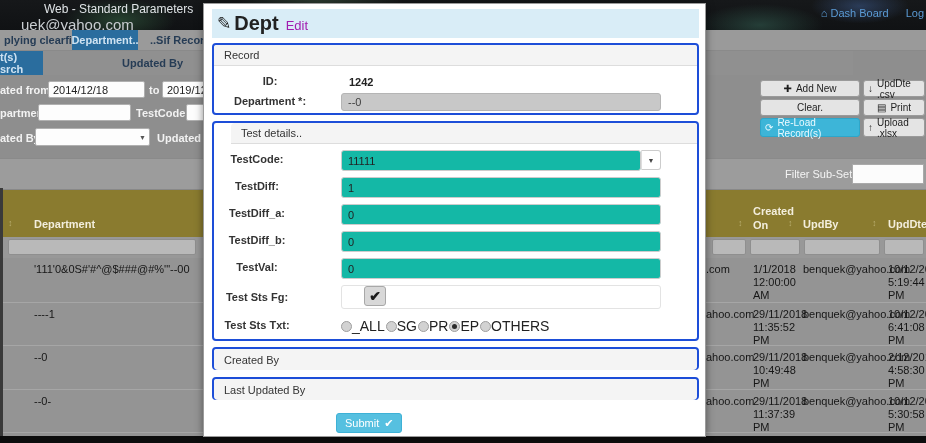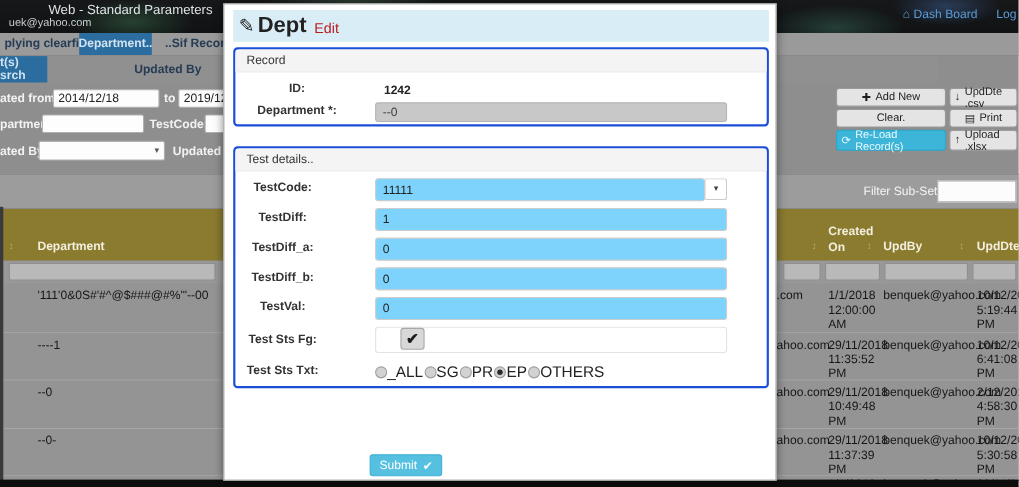--- a/index.html
+++ b/index.html
@@ -10,21 +10,21 @@
   
   #topbar { left:0; top:0; width:926px; height:30px;
     background:
       radial-gradient(ellipse 80px 30px at 120px 20px, rgba(40,70,50,.9), transparent 70%),
       radial-gradient(ellipse 120px 40px at 320px 5px, rgba(55,75,60,.8), transparent 70%),
       radial-gradient(ellipse 90px 30px at 760px 25px, rgba(45,80,70,.7), transparent 70%),
       radial-gradient(ellipse 70px 25px at 860px 6px, rgba(60,90,140,.55), transparent 70%),
       linear-gradient(#16181a,#101214);
     color:#e8e8e8; }
   #topbar .title { position:absolute; left:4px; top:2px; font-size:12px; color:#dfe3e6;margin-left:40px; }
-  #topbar .email { position:absolute; left:8px; top:16px; font-size:10px; color:#c9cdd1; }
+  #topbar .email { position:absolute; left:21px; top:16px; font-size:15px; color:#c9cdd1; }
   #topbar .navlinks { position:absolute; right:2px; top:7px; color:#5b9bd5; }
   #topbar .navlinks a { color:#5b9bd5; text-decoration:none; margin-left:14px; }
 
   .tabrow1 { left:0; top:30px; width:926px; height:21px; background:#9a9a9a; border-bottom:1px solid #8a8a8a; }
   .tabrow2 { left:0; top:51px; width:853px; height:24px; background:#909090; }
   .tab-text { position:absolute; top:4px; color:#263c55; font-weight:bold; font-size:11px; }
   .tab-active { position:absolute; top:0; height:100%; background:#2a6d9e; color:#cfe3f2; font-weight:bold;
     display:flex; align-items:center; justify-content:center; font-size:11px; }
   .flabel { position:absolute; color:#f2f2f2; font-weight:bold; font-size:11px; }
   .finput { position:absolute; background:#fdfdfd; border:1px solid #b0b0b0; border-radius:2px; height:17px;
@@ -53,32 +53,32 @@
   .leftedge { left:0; top:188px; width:3px; height:255px; background:#3a3a3a; }
   .bottombar { left:0; top:436px; width:926px; height:7px; background:#0d0d0d; }
 
   
   #modal { left:203px; top:3px; width:503px; height:434px; background:#ffffff; border:1px solid #9b9b9b;
     box-shadow:0 0 8px rgba(0,0,0,.45); }
   #modal .mheader { position:absolute; left:8px; top:5px; width:487px; height:29px; background:#d9edf7;
     display:flex; align-items:center; }
   #modal .mheader .pencil { font-size:17px; color:#1c1c1c; margin-left:5px; transform:rotate(0deg); }
   #modal .mheader .mtitle { font-size:20px; font-weight:bold; color:#222; margin-left:3px; }
-  #modal .mheader .msub { font-size:13px; color:#b91c1c; margin-left:7px; margin-top:4px; }
+  #modal .mheader .msub { font-size:13px; color:#a21caf; margin-left:7px; margin-top:4px; }
 
   .panel { position:absolute; left:8px; width:487px; border:2px solid #1d4ed8; border-radius:4px; background:#fff; }
   .panel .phead { height:21px; background:#f4f4f4; border-bottom:1px solid #ddd; border-radius:4px 4px 0 0;
     display:flex; align-items:center; padding-left:10px; color:#333; font-size:11px; }
   .panel.collapsed .phead { border-bottom:none; border-radius:4px; }
 
   .frow { position:absolute; left:0; width:100%; height:20px; }
   .frow .lab { position:absolute; right:375px; top:3px; font-weight:bold; color:#333; font-size:11px; text-align:center; width:130px; }
   .frow .val { position:absolute; left:135px; top:3px; font-weight:bold; color:#222; }
   .inpt { position:absolute; left:127px; top:0; width:320px; height:21px; border:1px solid #ccc; border-radius:3px;
-    font-size:11px; color:#222; padding:2px 6px; background:#7dd3fc; font-family:"Liberation Sans",sans-serif; }
+    font-size:11px; color:#222; padding:2px 6px; background:#14b8a6; font-family:"Liberation Sans",sans-serif; }
   .inpt:disabled, .inpt.disabled { background:#c8c8c8; color:#3d3d3d; border-color:#b5b5b5; }
   .combo-caret { position:absolute; left:427px; top:0; width:20px; height:20px; border:1px solid #ccc; border-left:1px solid #ddd;
     border-radius:0 3px 3px 0; background:#fff; display:flex; align-items:center; justify-content:center; font-size:7px; color:#444; }
   .fg-field { position:absolute; left:127px; top:0; width:320px; height:24px; border:1px solid #e3e3e3; border-radius:3px; }
   .fg-check { position:absolute; left:150px; top:1px; width:22px; height:20px; background:#d8d8d8; border:1px solid #a8a8a8;
     border-radius:3px; display:flex; align-items:center; justify-content:center; color:#1c1c1c; font-size:14px; font-weight:bold; }
   .radios { position:absolute; left:127px; top:2px; display:flex; align-items:center; }
   .radio { width:11px; height:11px; border-radius:50%; background:#d2d2d2; border:1px solid #9e9e9e; position:relative; }
   .radio.sel::after { content:""; position:absolute; left:2px; top:2px; width:5px; height:5px; border-radius:50%; background:#2b2b2b; }
   .radios .rlab { color:#222; font-size:14px; margin-right:1px; }
@@ -245,21 +245,21 @@
     <div class="frow" style="top:28px;">
       <span class="lab" style="right:362px; width:130px; top:2px;">ID:</span>
       <span class="val">1242</span>
     </div>
     <div class="frow" style="top:47px;">
       <span class="lab" style="right:362px; width:130px;">Department *:</span>
       <input class="inpt disabled" style="height: 18px; top: 1px;" disabled="" value="--0">
     </div>
   </div>
 
-  <div class="panel" style="top:129px; height:220px;">
+  <div class="panel" style="top:117px; height:220px;padding-left:17px;">
     <div class="phead">Test details..</div>
 
     <div class="frow" style="top:27px;">
       <span class="lab">TestCode:</span>
       <input class="inpt" style="width: 300px;" value="11111">
       <span class="combo-caret">
           <span>▼</span>
         </span>
     </div>
     <div class="frow" style="top:54px;">
@@ -295,19 +295,25 @@
         <span class="radio"></span>
           <span class="rlab">PR</span>
         <span class="radio sel"></span>
           <span class="rlab">EP</span>
         <span class="radio"></span>
           <span class="rlab">OTHERS</span>
       </span>
     </div>
   </div>
 
-
+  <div class="panel collapsed" style="top:343px; height:23px;">
+    <div class="phead">Created By</div>
+  </div>
+
+  <div class="panel collapsed" style="top:373px; height:23px;">
+    <div class="phead">Last Updated By</div>
+  </div>
 
   <button class="submit-btn">
     <span>Submit</span>
     <span class="chk">✔</span>
   </button>
 </div>
 
 </body></html>

